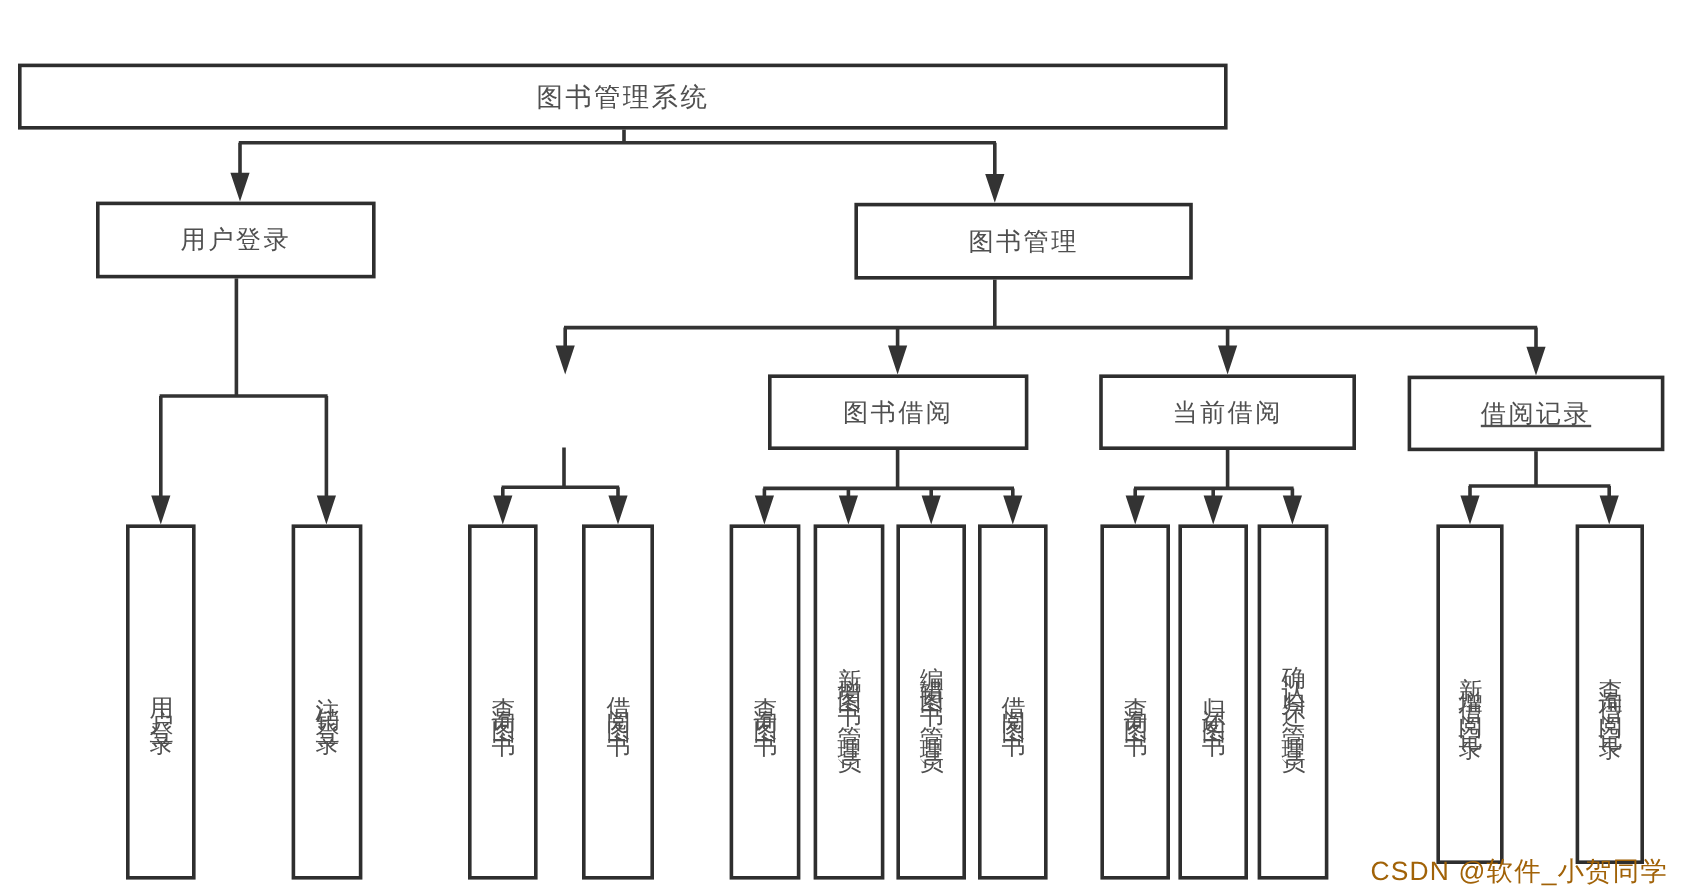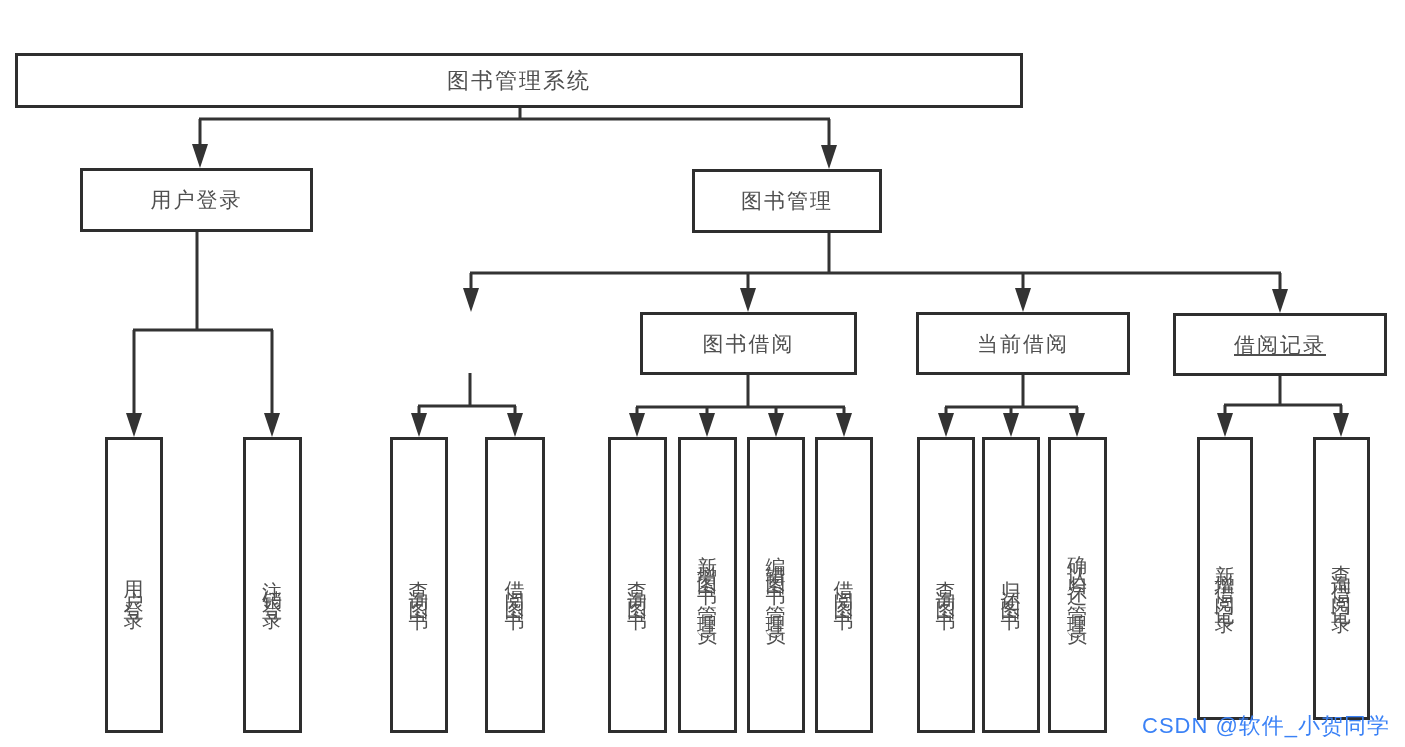--- a/index.html
+++ b/index.html
@@ -39,21 +39,21 @@
     letter-spacing: 10px;
     line-height: 1;
   }
   .watermark {
     position: absolute;
     left: 1142px;
     top: 711px;
     z-index: 3;
     font-size: 22px;
     letter-spacing: 1px;
-    color: #3b82f6;
+    color: #a16207;
     white-space: nowrap;
   }
 </style>
 </head>
 <body>
 
 <div class="canvas">
 
   <svg class="wires" viewBox="0 0 1405 747" xmlns="http://www.w3.org/2000/svg">
     <g>
@@ -82,21 +82,21 @@
     </g>
     <g>
       <path class="ln" d="M1280,374 V406 M1224,405 H1342 M1225,405 V419 M1341,405 V419"></path>
       <path class="dart" d="M1217,413 H1233 L1225,437 Z M1333,413 H1349 L1341,437 Z"></path>
     </g>
   </svg>
 
   <div class="node h root-box" style="left:15px; top:13px; width:1008px; height:55px;margin-top:40px;">图书管理系统</div>
 
   <div class="node h" style="left:80px; top:168px; width:233px; height:64px;">用户登录</div>
-  <div class="node h" style="left:692px; top:169px; width:190px; height:64px;">图书管理</div>
+  <div class="node h" style="left:712px; top:169px; width:282px; height:64px;">图书管理</div>
 
   <div class="node h" style="left:916px; top:312px; width:214px; height:63px;">当前借阅</div>
   <div class="node h" style="left:640px; top:312px; width:217px; height:63px;">图书借阅</div>
   <div class="node h" style="left:1173px; top:313px; width:214px; height:63px;text-decoration:underline;">借阅记录</div>
 
   <div class="node v" style="left:105px; top:437px; width:58px; height:296px;">用户登录</div>
   <div class="node v" style="left:243px; top:437px; width:59px; height:296px;">注销登录</div>
 
   <div class="node v" style="left:390px; top:437px; width:58px; height:296px;">查询图书</div>
   <div class="node v" style="left:485px; top:437px; width:60px; height:296px;">借阅图书</div>

